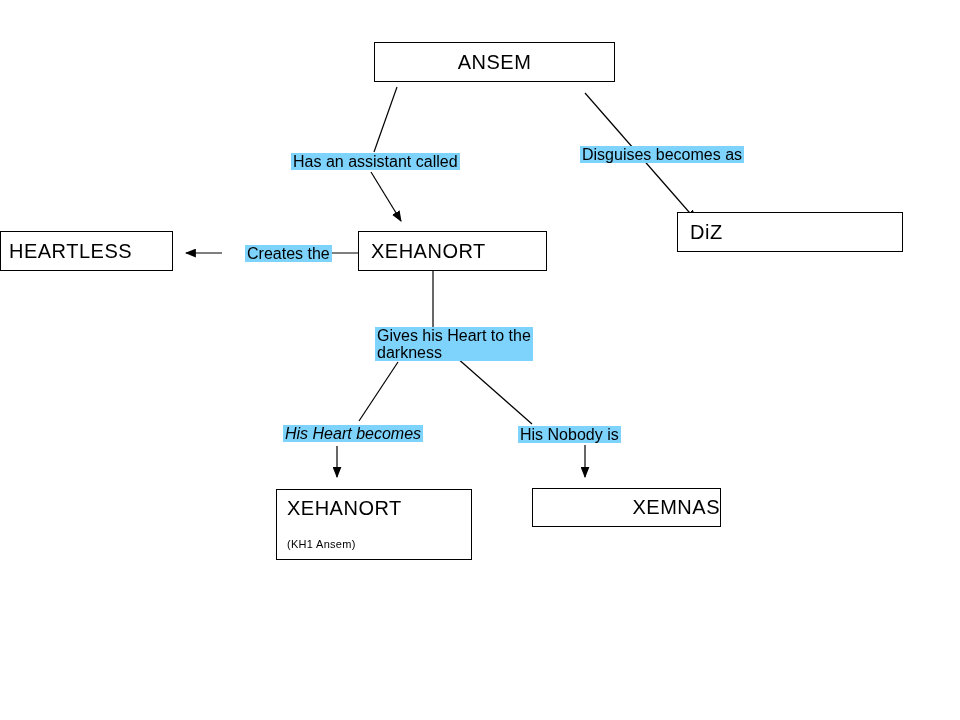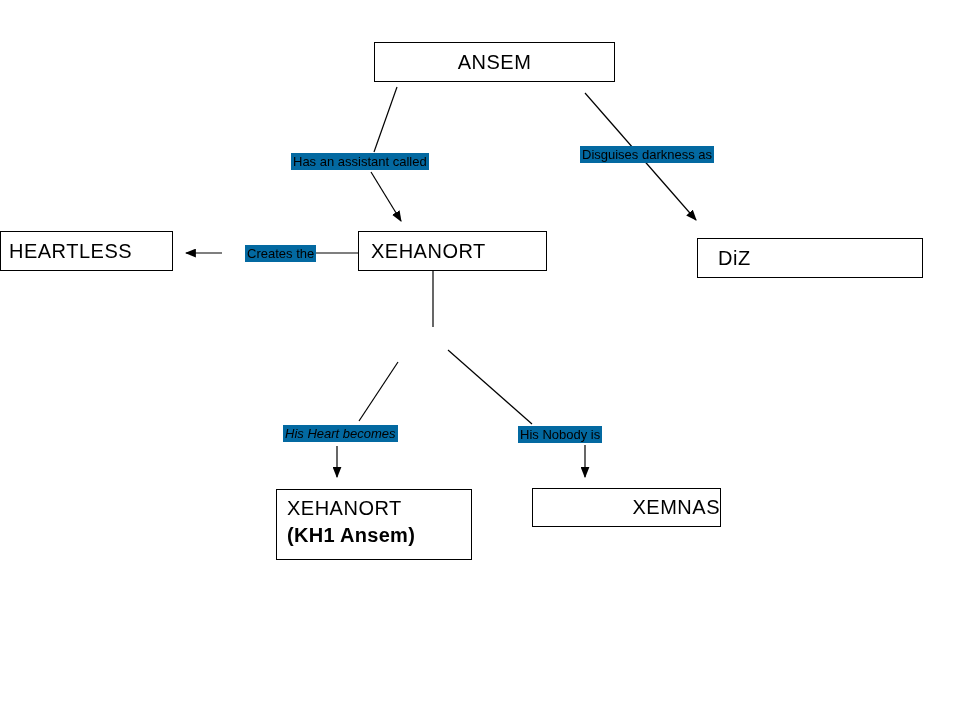--- a/index.html
+++ b/index.html
@@ -25,30 +25,30 @@
     box-sizing: border-box;
     border: 1px solid #000000;
     background: #ffffff;
     font-size: 20px;
     letter-spacing: 0.5px;
     white-space: nowrap;
   }
   .node-ansem        { left: 374px; top: 42px;  width: 241px; height: 40px; text-align: center; line-height: 38px; }
   .node-heartless    { left: 0px;   top: 231px; width: 173px; height: 40px; line-height: 38px; padding-left: 8px; }
   .node-xehanort     { left: 358px; top: 231px; width: 189px; height: 40px; line-height: 38px; padding-left: 12px; }
-  .node-diz          { left: 677px; top: 238px; width: 226px; height: 40px; line-height: 38px; padding-left: 20px; margin-left: 20px; }
+  .node-diz          { left: 677px; top: 212px; width: 226px; height: 40px; line-height: 38px; padding-left: 12px; }
   .node-xehanort-kh1 { left: 276px; top: 489px; width: 196px; height: 71px; padding: 7px 0 0 10px; }
   .node-xemnas       { left: 532px; top: 488px; width: 189px; height: 39px; line-height: 37px; padding-left: 10px; text-align: right; }
   .node-xehanort-kh1 .main-line { display: block; font-size: 20px; }
-  .node-xehanort-kh1 .sub-line  { display: block; font-size: 20px; letter-spacing: 0.3px; margin-top: 4px; font-weight: bold; }
+  .node-xehanort-kh1 .sub-line  { display: block; font-size: 11px; letter-spacing: 0.3px; margin-top: 18px; }
   .edge-label {
     position: absolute;
-    font-size: 13px;
+    font-size: 16px;
     line-height: 17px;
-    background: #0369a1;
+    background: #7dd3fc;
     white-space: nowrap;
     padding: 0 2px;
   }
   .lbl-has-assistant { left: 291px; top: 153px; }
   .lbl-disguises     { left: 580px; top: 146px; }
   .lbl-creates       { left: 230px; top: 245px; margin-left: 15px; }
   .lbl-gives-heart   { left: 375px; top: 327px; }
   .lbl-heart-becomes { left: 283px; top: 425px; font-style: italic; }
   .lbl-nobody-is     { left: 518px; top: 426px; }
 </style>
@@ -91,22 +91,26 @@
 
   <div class="node node-xehanort-kh1">
     <span class="main-line">XEHANORT</span>
     <span class="sub-line">(KH1 Ansem)</span>
   </div>
 
   <div class="node node-xemnas">XEMNAS</div>
 
   <div class="edge-label lbl-has-assistant">Has an assistant called</div>
 
-  <div class="edge-label lbl-disguises">Disguises darkness as</div>
+  <div class="edge-label lbl-disguises">Disguises becomes as</div>
 
   <div class="edge-label lbl-creates">Creates the</div>
 
+  <div class="edge-label lbl-gives-heart">
+    <span>Gives his Heart to the</span><br>
+    <span>darkness</span>
+  </div>
 
   <div class="edge-label lbl-heart-becomes">His Heart becomes</div>
 
   <div class="edge-label lbl-nobody-is">His Nobody is</div>
 
 </div>
 
 </body></html>

